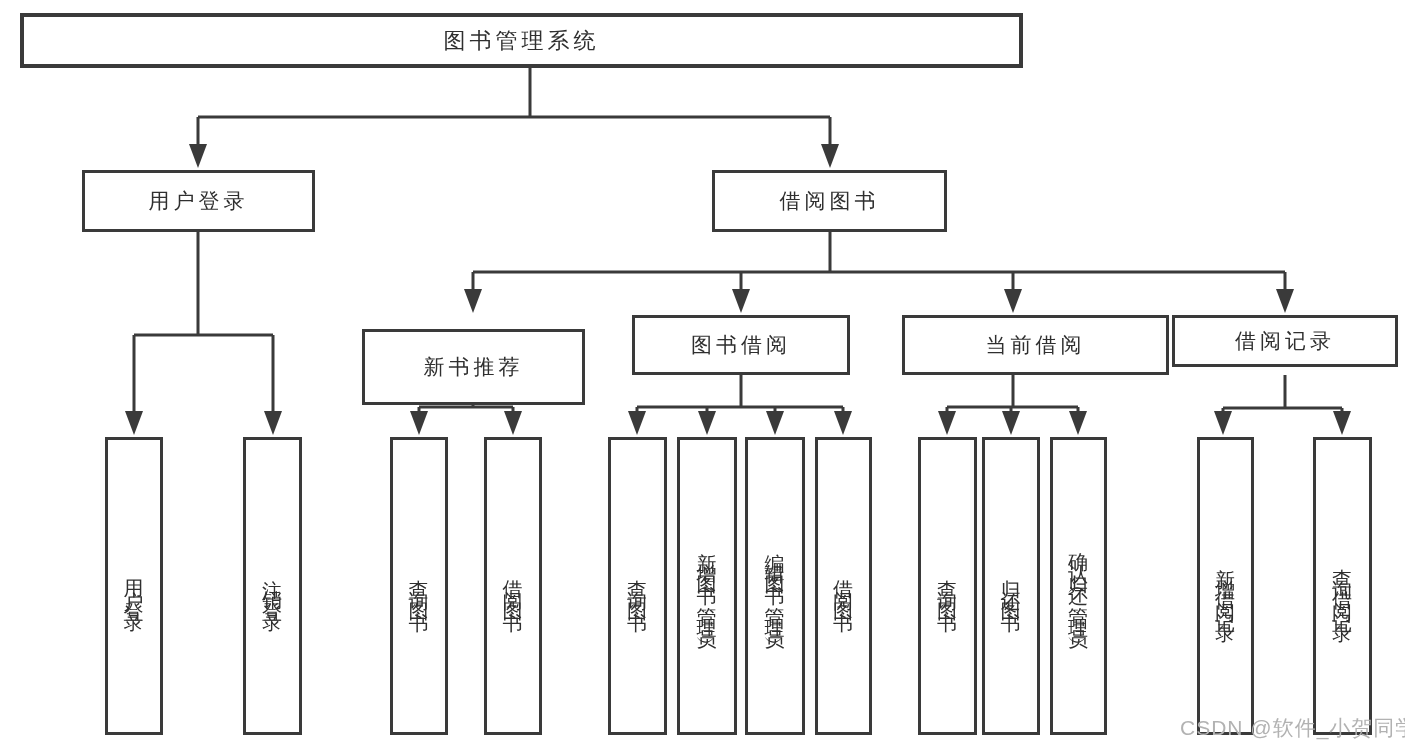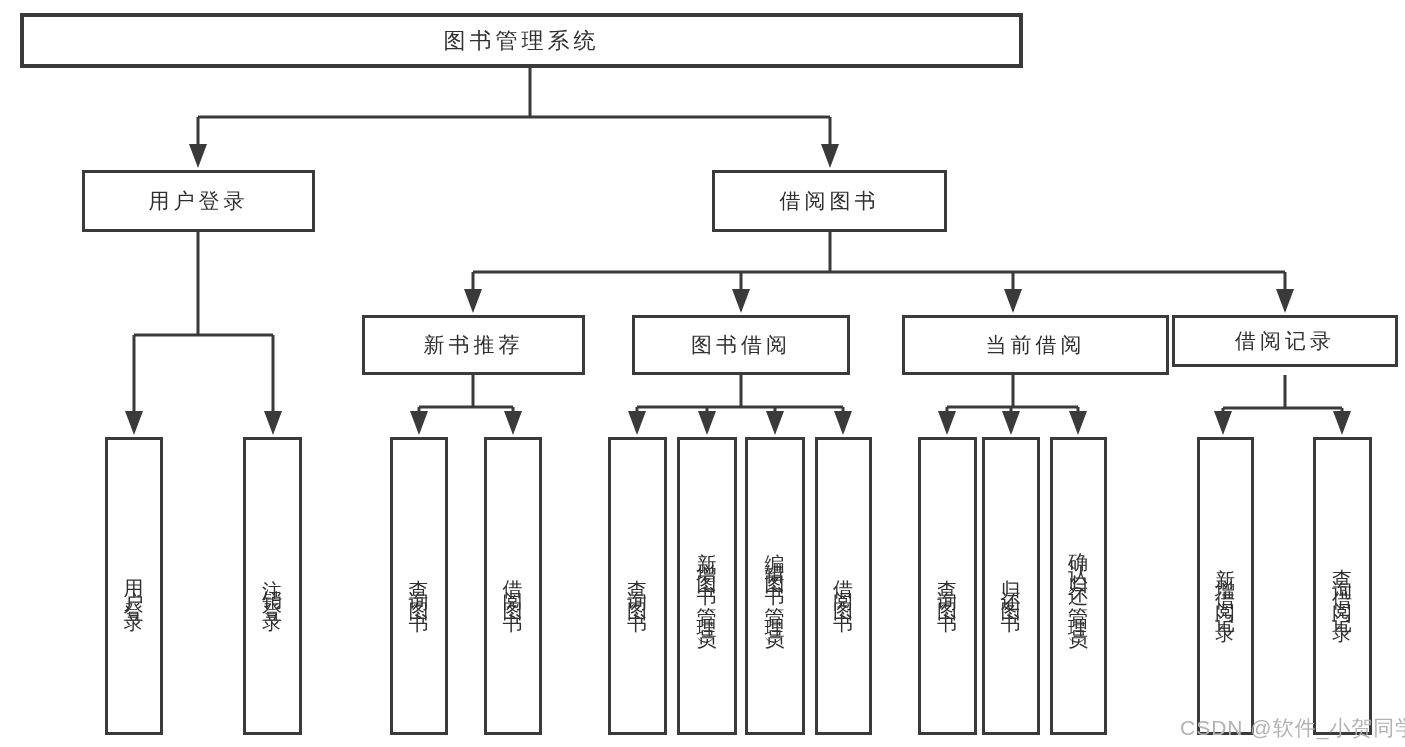--- a/index.html
+++ b/index.html
@@ -82,21 +82,21 @@
     <span>图书管理系统</span>
   </div>
 
   <div class="box h" style="left:82px;top:170px;width:233px;height:62px">
     <span>用户登录</span>
   </div>
   <div class="box h" style="left:712px;top:170px;width:235px;height:62px">
     <span>借阅图书</span>
   </div>
 
-  <div class="box h" style="left:362px;top:315px;width:223px;height:60px">
+  <div class="box h" style="left:362px;top:329px;width:223px;height:76px">
     <span>新书推荐</span>
   </div>
   <div class="box h" style="left:632px;top:315px;width:218px;height:60px">
     <span>图书借阅</span>
   </div>
   <div class="box h" style="left:902px;top:315px;width:267px;height:60px">
     <span>当前借阅</span>
   </div>
   <div class="box h" style="left:1172px;top:315px;width:226px;height:52px">
     <span>借阅记录</span>

